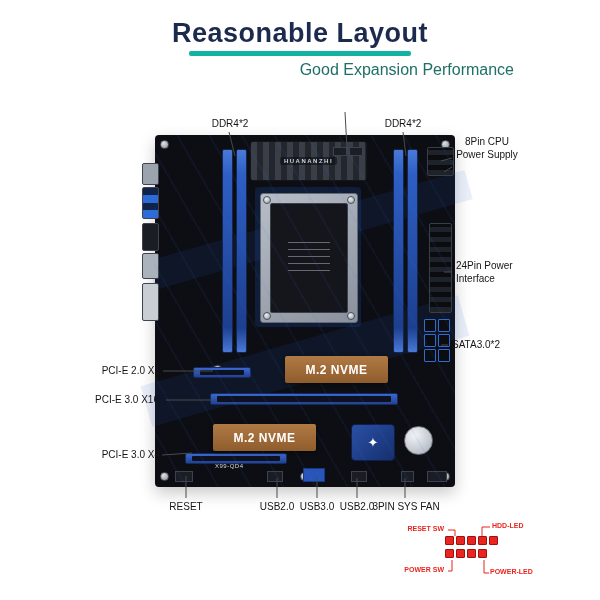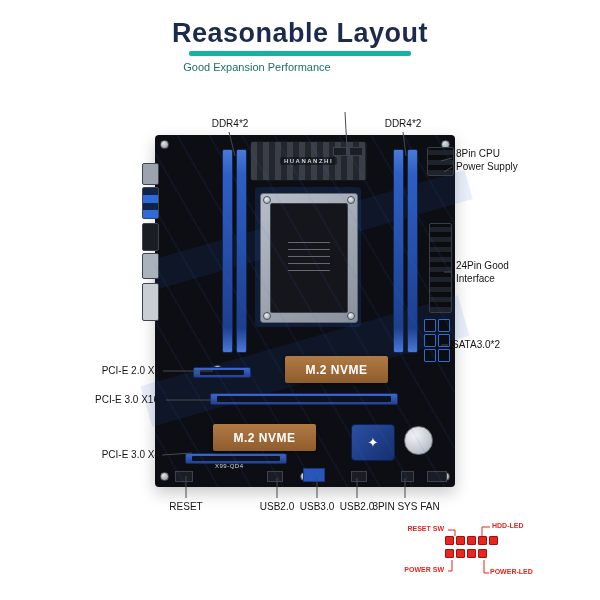--- a/index.html
+++ b/index.html
@@ -10,29 +10,29 @@
   
   .title{
     position:absolute;top:18px;left:0;width:600px;text-align:center;
     font-size:27px;font-weight:700;color:#1c2b4d;letter-spacing:.5px;z-index:7;
   }
   .title-underline{
     position:absolute;top:51px;left:50%;transform:translateX(-50%);
     width:222px;height:5px;background:#14b2a3;border-radius:2px;z-index:7;
   }
   .subtitle{
-    position:absolute;top:61px;left:0;width:514px;text-align:center;
-    font-size:11px;color:#1e6f66;z-index:7;
+    position:absolute;top:61px;left:0;width:514px;text-align:right;
+    font-size:16px;color:#1e6f66;z-index:7;
   }
   
   .callout{position:absolute;font-size:10px;color:#151515;line-height:1.25;z-index:7;}
   .c-cpu-fan{left:280px;top:97px;width:130px;text-align:center;}
   .c-ddr-left{left:195px;top:118px;width:70px;text-align:center;}
   .c-ddr-right{left:368px;top:118px;width:70px;text-align:center;}
-  .c-cpu-power{left:456px;top:148px;width:62px;text-align:left;}
+  .c-cpu-power{left:456px;top:136px;width:62px;text-align:center;}
   .c-atx{left:456px;top:260px;width:66px;text-align:left;}
   .c-sata{left:452px;top:339px;width:60px;text-align:left;}
   .c-x1{left:95px;top:365px;width:65px;text-align:right;}
   .c-x16{left:92px;top:394px;width:70px;text-align:center;}
   .c-x4{left:95px;top:449px;width:65px;text-align:right;}
   .c-audio{left:156px;top:501px;width:60px;text-align:center;}
   .c-usb2a{left:247px;top:501px;width:60px;text-align:center;}
   .c-usb3{left:287px;top:501px;width:60px;text-align:center;}
   .c-usb2b{left:327px;top:501px;width:60px;text-align:center;}
   .c-sysfan{left:368px;top:501px;width:76px;text-align:center;}
@@ -236,21 +236,21 @@
       <polyline points="448,530 455,530 455,536"></polyline>
       <polyline points="490,527 482,527 482,536"></polyline>
       <polyline points="448,571 452,571 452,560"></polyline>
       <polyline points="489,573 484,573 484,560"></polyline>
     </g>
   </svg>
 
   <div class="callout c-ddr-left">DDR4*2</div>
   <div class="callout c-ddr-right">DDR4*2</div>
   <div class="callout c-cpu-power">8Pin CPU Power Supply</div>
-  <div class="callout c-atx">24Pin Good Interface</div>
+  <div class="callout c-atx">24Pin Power Interface</div>
   <div class="callout c-sata">SATA3.0*2</div>
   <div class="callout c-x1">PCI-E 2.0 X1</div>
   <div class="callout c-x16">PCI-E 3.0 X16</div>
   <div class="callout c-x4">PCI-E 3.0 X4</div>
   <div class="callout c-audio">RESET</div>
   <div class="callout c-usb2a">USB2.0</div>
   <div class="callout c-usb3">USB3.0</div>
   <div class="callout c-usb2b">USB2.0</div>
   <div class="callout c-sysfan">3PIN SYS FAN</div>
 

